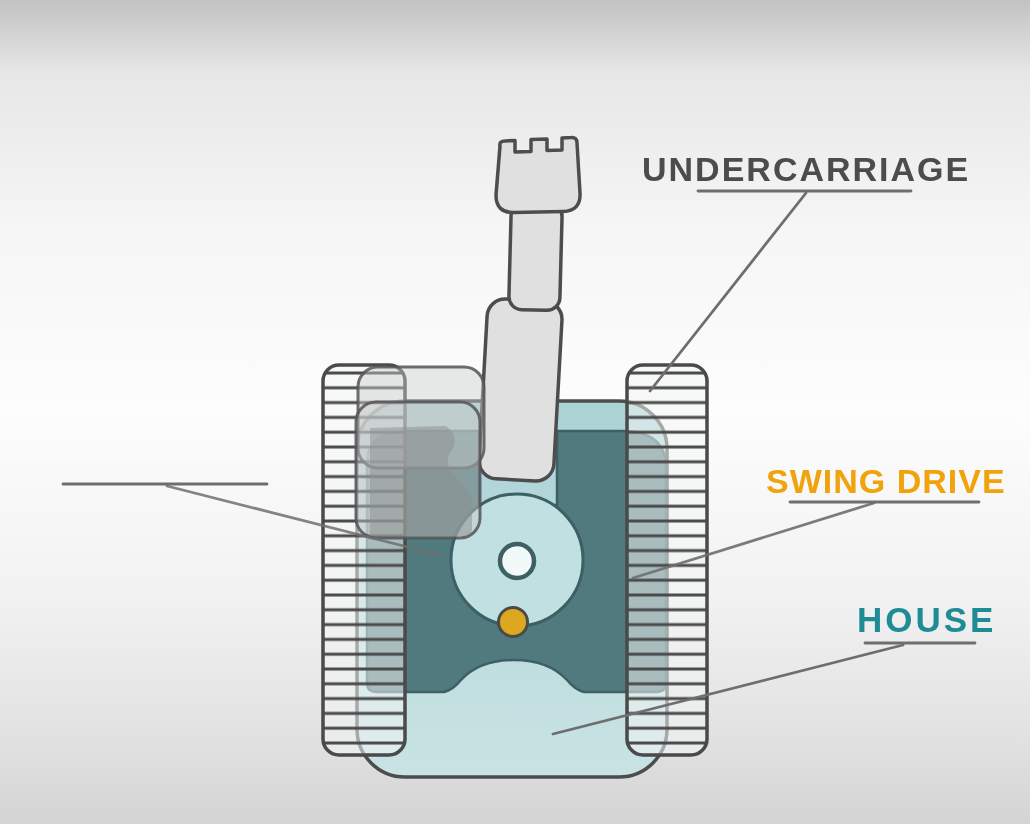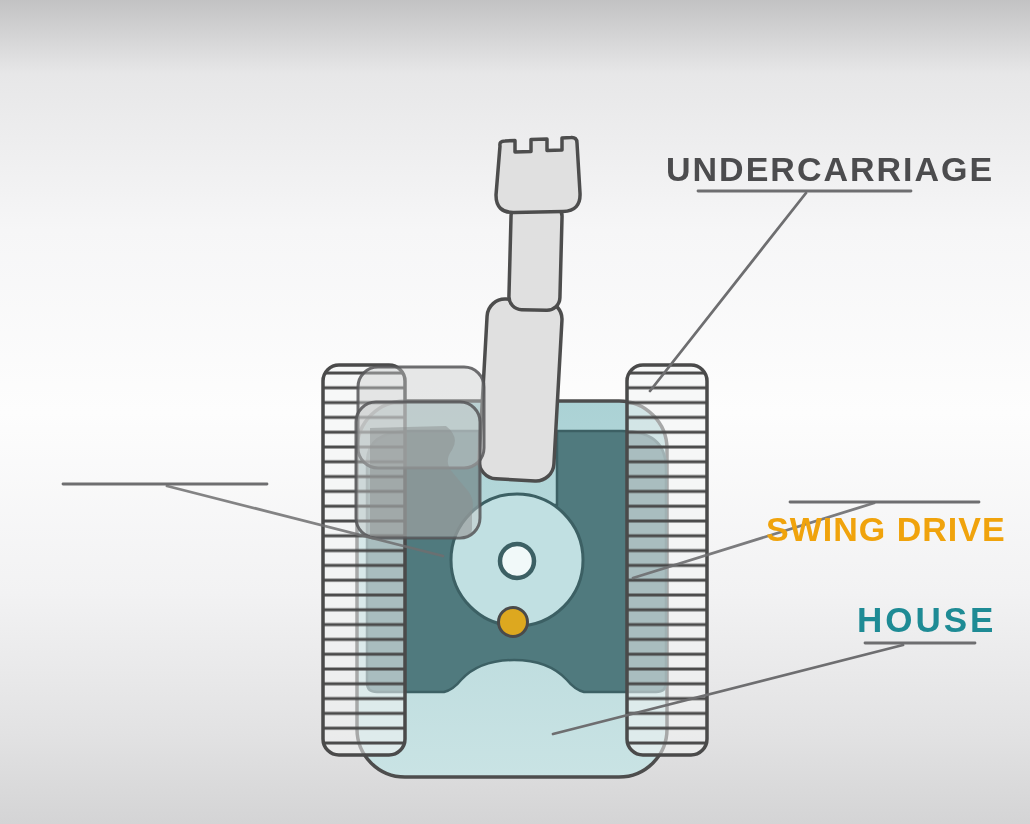--- a/index.html
+++ b/index.html
@@ -8,21 +8,21 @@
     position:relative;width:1030px;height:824px;
     background:linear-gradient(180deg,#c2c2c3 0%,#e7e7e8 9%,#f6f6f7 28%,#fdfdfd 50%,#f2f2f3 72%,#e2e2e3 89%,#d4d4d5 100%);
   }
   .stage svg{position:absolute;left:0;top:0;}
   .lbl{
     position:absolute;font-weight:bold;white-space:nowrap;
     -webkit-font-smoothing:antialiased;
   }
   .lbl-undercarriage{left:642px;top:150px;font-size:34px;letter-spacing:2px;}
   .lbl-slewing{left:25px;top:442px;font-size:34px;letter-spacing:2px;}
-  .lbl-swing{left:766px;top:462px;font-size:34px;letter-spacing:1px;margin-top:48px;}
+  .lbl-swing{left:766px;top:462px;font-size:34px;letter-spacing:1px;}
   .lbl-house{left:857px;top:600px;font-size:35px;letter-spacing:3px;}
 </style>
 </head>
 <body>
 
 <div class="stage">
 
   <svg width="1030" height="824" viewBox="0 0 1030 824">
     <defs>
       <pattern id="rungs" width="10" height="14.8" patternUnits="userSpaceOnUse">
@@ -86,19 +86,19 @@
       <line x1="167" y1="486" x2="443" y2="556" stroke-opacity="0.85"></line>
 
       <line x1="790" y1="502" x2="979" y2="502"></line>
       <line x1="874" y1="503" x2="633" y2="578" stroke-opacity="0.9"></line>
 
       <line x1="865" y1="643" x2="975" y2="643"></line>
       <line x1="903" y1="645" x2="553" y2="734"></line>
     </g>
   </svg>
 
-  <div class="lbl lbl-undercarriage" style="color: rgb(76, 76, 78); margin-left: 24px;">UNDERCARRIAGE</div>
+  <div class="lbl lbl-undercarriage" style="color: rgb(76, 76, 78);">UNDERCARRIAGE</div>
 
 
   <div class="lbl lbl-swing" style="color: rgb(240, 163, 12);">SWING DRIVE</div>
 
   <div class="lbl lbl-house" style="color: rgb(30, 139, 149); text-align: center;">HOUSE</div>
 </div>
 
 </body></html>

